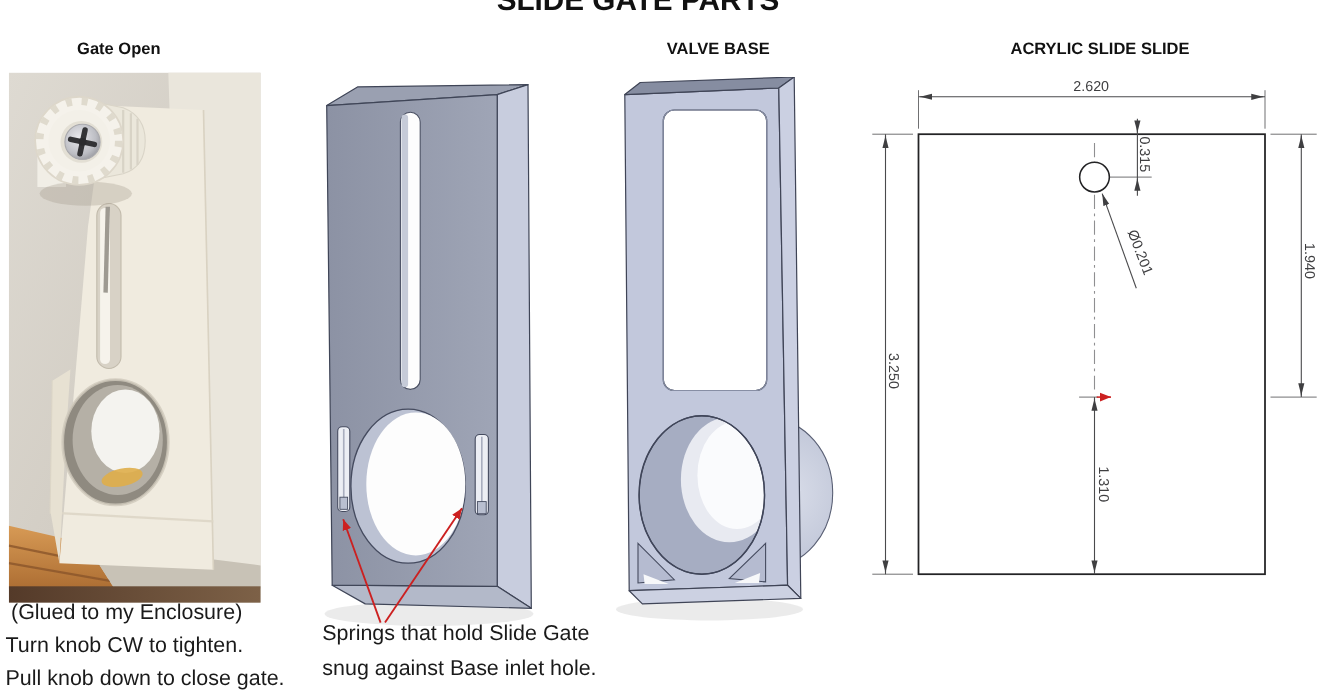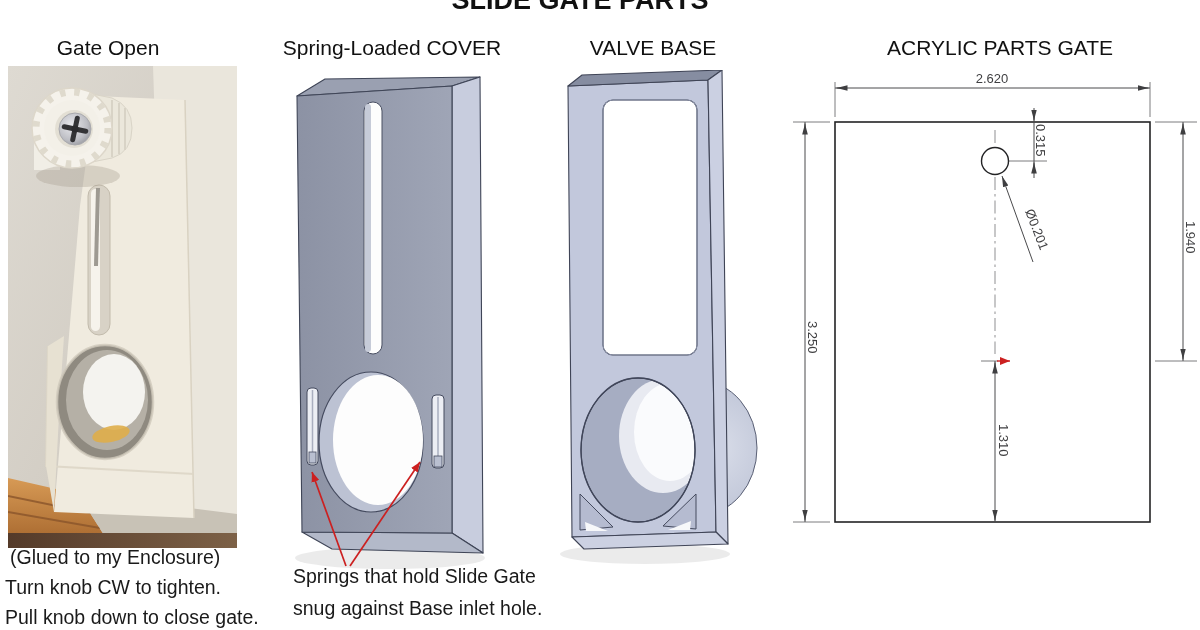--- a/index.html
+++ b/index.html
@@ -2,37 +2,36 @@
 <html><head>
 <meta charset="utf-8">
 <style>
   html,body{margin:0;padding:0;background:#ffffff;}
   body{width:1200px;height:630px;overflow:hidden;position:relative;
        font-family:"Liberation Sans","DejaVu Sans",sans-serif;color:#161616;}
   .stage{position:absolute;left:0;top:0;width:1200px;height:630px;border-radius:16px;}
   .title{position:absolute;top:-15px;left:0;width:1160px;text-align:center;
          font-weight:700;font-size:27px;color:#111;white-space:nowrap;}
   .hd{position:absolute;top:36px;transform:translateX(-50%);
-      font-weight:400;font-size:21px;color:#111;white-space:nowrap;}
+      font-weight:700;font-size:15px;color:#111;white-space:nowrap;}
   .cap{position:absolute;font-size:19.5px;color:#1a1a1a;white-space:nowrap;}
   svg{position:absolute;display:block;}
   svg text{font-family:"Liberation Sans","DejaVu Sans",sans-serif;}
   .dimtxt{font-size:13px;fill:#3f3f41;}
 </style>
 </head>
 <body>
 
 <div class="stage">
 
   <div class="title">SLIDE GATE PARTS</div>
 
   <div class="hd" style="left:108px">Gate Open</div>
-  <div class="hd" style="left:392px">Spring-Loaded COVER</div>
   <div class="hd" style="left:653px">VALVE BASE</div>
-  <div class="hd" style="left:1000px">ACRYLIC PARTS GATE</div>
+  <div class="hd" style="left:1000px">ACRYLIC SLIDE SLIDE</div>
 
   <svg style="left:8px;top:66px" width="229" height="482" viewBox="0 0 229 482">
     <defs>
       <linearGradient id="wallG" x1="0" y1="0" x2="1" y2="1">
         <stop offset="0" stop-color="#dedad2"></stop>
           <stop offset="1" stop-color="#c9c3b9"></stop>
       </linearGradient>
       <linearGradient id="woodG" x1="0" y1="0" x2="0" y2="1">
         <stop offset="0" stop-color="#d79a55"></stop>
           <stop offset="1" stop-color="#ad6e33"></stop>

